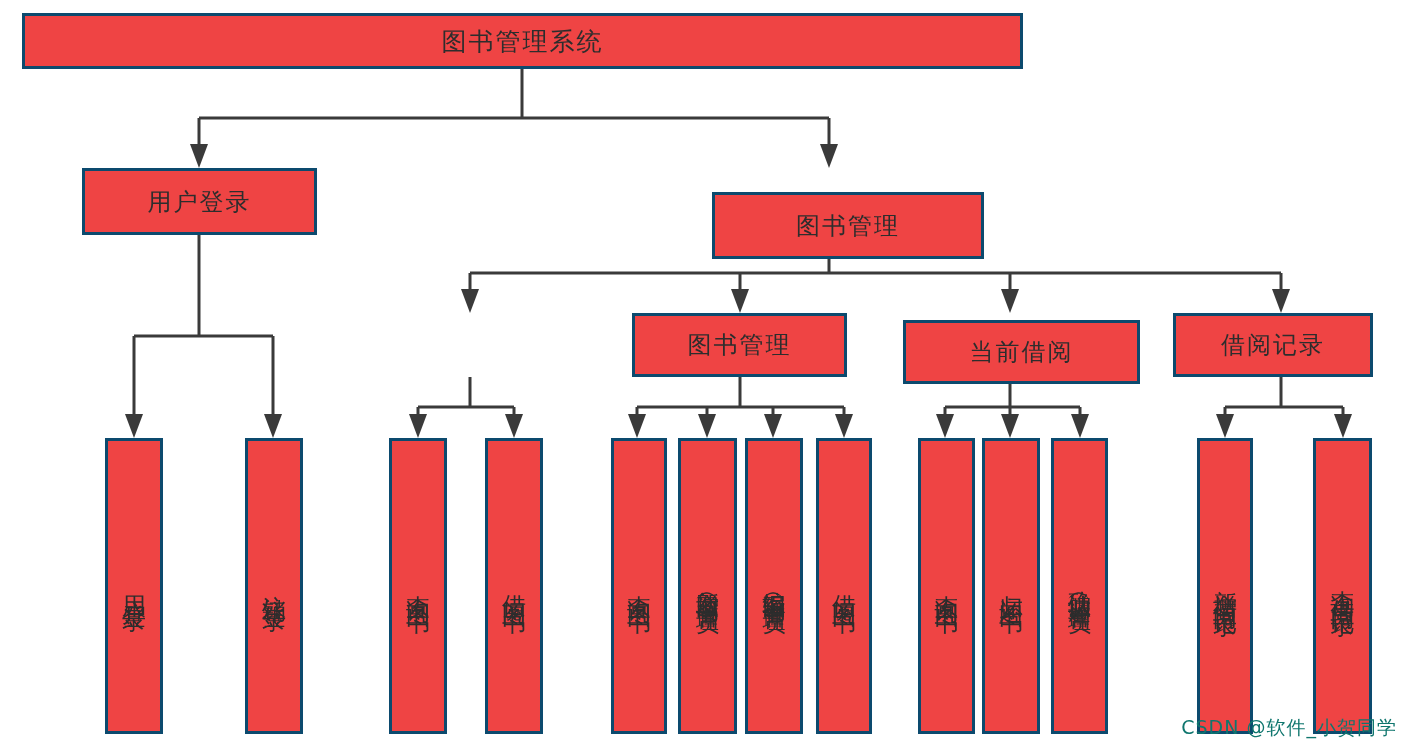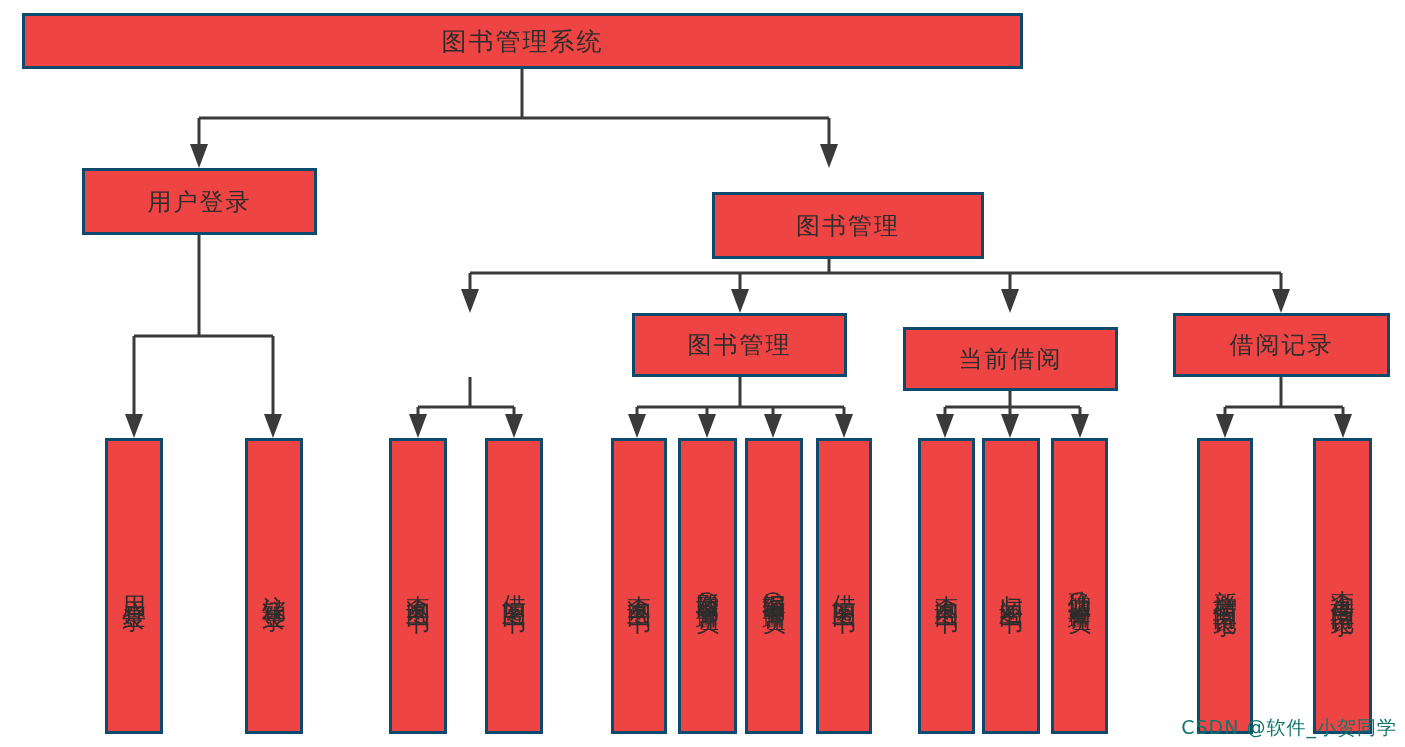--- a/index.html
+++ b/index.html
@@ -90,22 +90,22 @@
       <path d="M1334,414 L1352,414 L1343,438 Z"></path>
     </g>
   </svg>
 
   <div class="node h-node root-node" style="left:22px; top:13px; width:1001px; height:56px;">图书管理系统</div>
 
   <div class="node h-node" style="left:82px; top:168px; width:235px; height:67px;">用户登录</div>
   <div class="node h-node" style="left:712px; top:168px; width:272px; height:67px;margin-top:24px;">图书管理</div>
 
   <div class="node h-node" style="left:632px; top:313px; width:215px; height:64px;">图书管理</div>
-  <div class="node h-node" style="left:903px; top:327px; width:215px; height:64px;">当前借阅</div>
-  <div class="node h-node" style="left:1173px; top:313px; width:217px; height:64px;">借阅记录</div>
+  <div class="node h-node" style="left:903px; top:320px; width:237px; height:64px;">当前借阅</div>
+  <div class="node h-node" style="left:1173px; top:313px; width:200px; height:64px;">借阅记录</div>
 
   <div class="node v-node" style="left:105px; top:438px; width:58px; height:296px;">用户登录</div>
   <div class="node v-node" style="left:245px; top:438px; width:58px; height:296px;">注销登录</div>
 
   <div class="node v-node" style="left:389px; top:438px; width:58px; height:296px;">查询图书</div>
   <div class="node v-node" style="left:485px; top:438px; width:58px; height:296px;">借阅图书</div>
 
   <div class="node v-node" style="left:611px; top:438px; width:56px; height:296px;">查询图书</div>
   <div class="node v-node long" style="left:678px; top:438px; width:59px; height:296px;">新增图书（管理员）</div>
   <div class="node v-node long" style="left:745px; top:438px; width:58px; height:296px;">编辑图书（管理员）</div>

